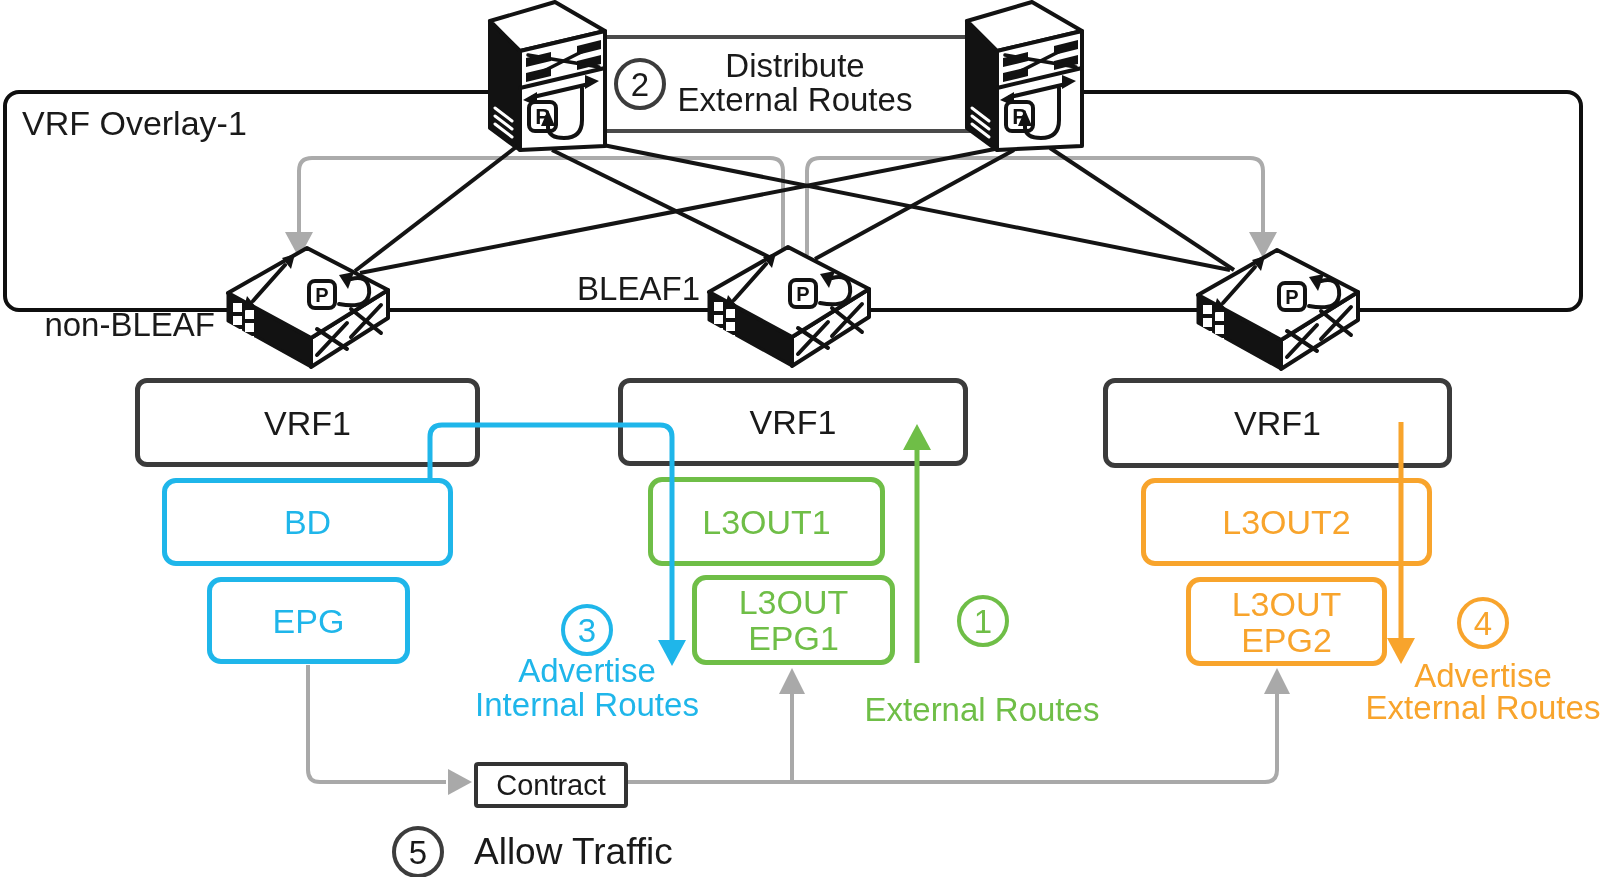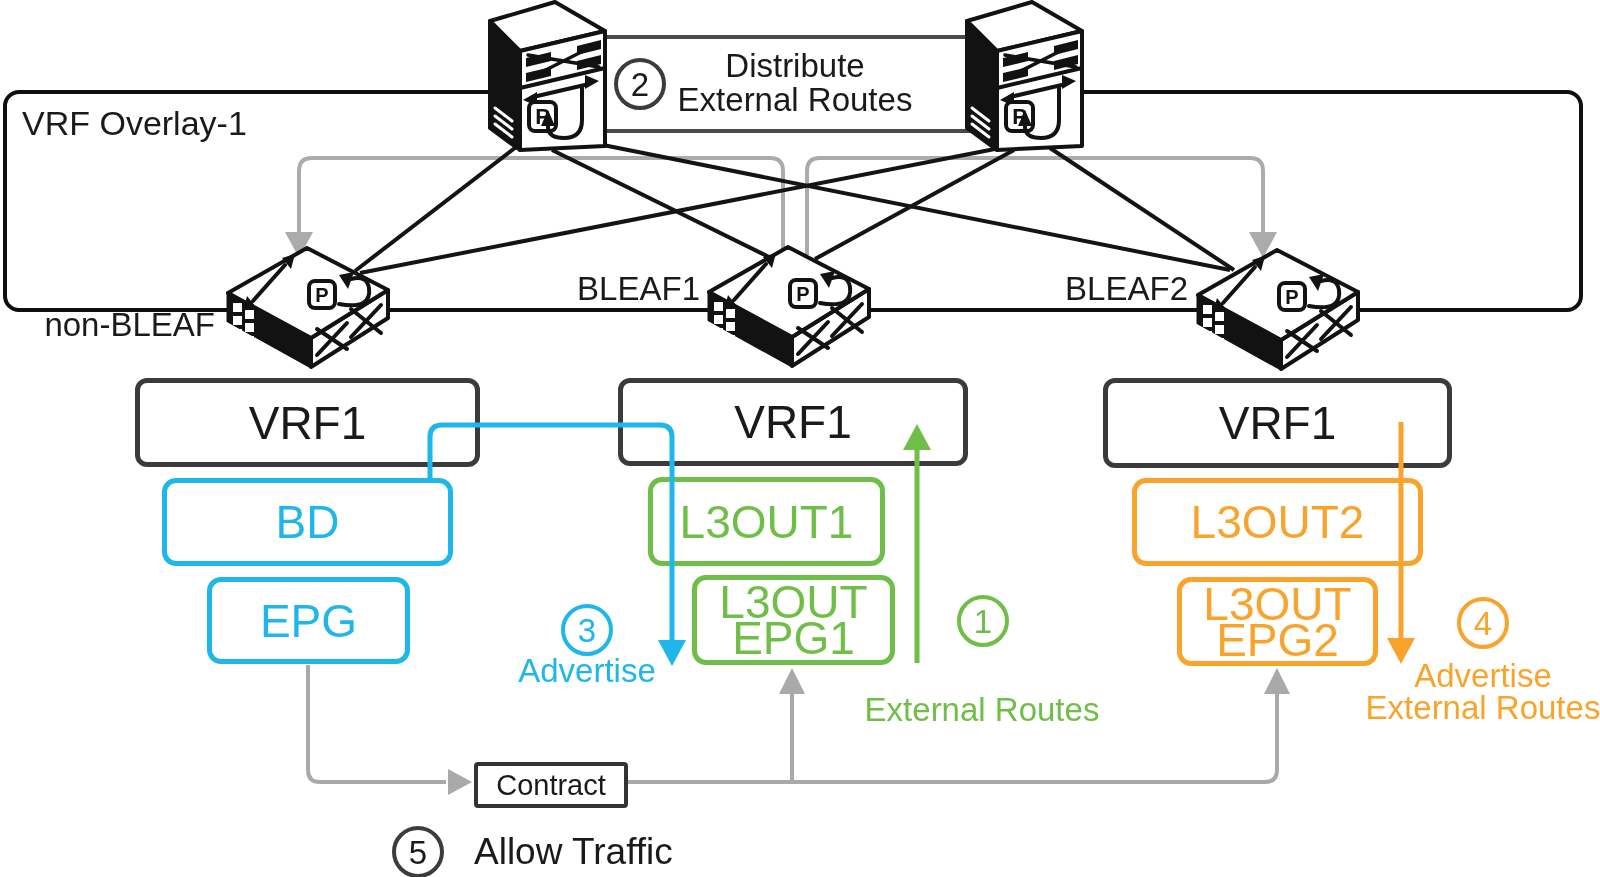--- a/index.html
+++ b/index.html
@@ -8,25 +8,25 @@
   }
   html,body{margin:0;padding:0;background:#fff;}
   .stage{position:relative;width:1600px;height:877px;background:#fff;overflow:hidden;
          font-family:"Liberation Sans", sans-serif;color:var(--text);}
   .stage *{box-sizing:border-box;}
   .abs{position:absolute;}
   .lbl{position:absolute;font-size:33px;line-height:34px;color:var(--text);white-space:nowrap;}
   .ctr{text-align:center;}
   .rgt{text-align:right;}
   .box{position:absolute;background:#fff;border-radius:14px;display:flex;flex-direction:column;
-       align-items:center;justify-content:center;font-size:46px;line-height:36px;}
+       align-items:center;justify-content:center;font-size:34px;line-height:36px;}
   .vrfbox{border:5px solid #3B3B3B;color:var(--text);border-radius:12px;}
   .c-cyan{border:5px solid var(--cyan);color:var(--cyan);}
   .c-green{border:5px solid var(--green);color:var(--green);}
-  .c-orange{border:5px solid var(--orange);color:var(--orange);}
+  .c-orange{border:5px solid var(--orange);color:var(--orange);margin-left:9px;}
   .t-cyan{color:var(--cyan);}
   .t-green{color:var(--green);}
   .t-orange{color:var(--orange);}
   .circle{position:absolute;width:52px;height:52px;border-radius:50%;border:4px solid var(--dark);
           background:#fff;display:flex;align-items:center;justify-content:center;
           font-size:33px;line-height:33px;color:var(--text);}
   .circle.cy{border-color:var(--cyan);color:var(--cyan);}
   .circle.gr{border-color:var(--green);color:var(--green);}
   .circle.or{border-color:var(--orange);color:var(--orange);}
   .overlay-box{left:3px;top:90px;width:1580px;height:222px;border:4px solid #0F0F0F;
@@ -47,21 +47,20 @@
   <div class="abs box overlay-box htm"></div>
   <div class="lbl htm" style="left:22px;top:106px;font-size:34px;">VRF Overlay-1</div>
 
   <div class="abs distribute-box htm"></div>
   <div class="circle htm" style="left:614px;top:58px;border-width:4px;">2</div>
   <div class="lbl ctr htm" style="left:640px;top:49px;width:310px;">Distribute</div>
   <div class="lbl ctr htm" style="left:640px;top:83px;width:310px;">External Routes</div>
 
   <div class="lbl rgt htm" style="left:25px;top:272px;width:190px;margin-top:36px;">non-BLEAF</div>
   <div class="lbl rgt htm" style="left:508px;top:272px;width:192px;">BLEAF1</div>
-  <div class="lbl rgt htm" style="left:996px;top:272px;width:192px;">BLEAF2</div>
 
   <div class="box vrfbox htm" style="left:135px;top:378px;width:345px;height:89px;">VRF1</div>
   <div class="box vrfbox htm" style="left:618px;top:378px;width:350px;height:88px;">VRF1</div>
   <div class="box vrfbox htm" style="left:1103px;top:378px;width:349px;height:90px;">VRF1</div>
 
   <div class="box c-cyan htm" style="left:207px;top:577px;width:203px;height:87px;">EPG</div>
   <div class="box c-cyan htm" style="left:162px;top:478px;width:291px;height:88px;">BD</div>
 
   <div class="box c-green htm" style="left:648px;top:477px;width:237px;height:89px;">L3OUT1</div>
   <div class="box c-green htm" style="left:692px;top:575px;width:203px;height:90px;">
@@ -70,20 +69,21 @@
   </div>
 
   <div class="box c-orange htm" style="left:1132px;top:478px;width:291px;height:88px;">L3OUT2</div>
   <div class="box c-orange htm" style="left:1177px;top:577px;width:201px;height:89px;">
     <div>L3OUT</div>
     <div>EPG2</div>
   </div>
 
   <div class="circle cy htm" style="left:561px;top:604px;">3</div>
   <div class="lbl ctr t-cyan htm" style="left:437px;top:654px;width:300px;">Advertise</div>
+  <div class="lbl ctr t-cyan htm" style="left:437px;top:688px;width:300px;">Internal Routes</div>
 
   <div class="circle gr htm" style="left:957px;top:595px;">1</div>
   <div class="lbl ctr t-green htm" style="left:832px;top:693px;width:300px;">External Routes</div>
 
   <div class="circle or htm" style="left:1457px;top:597px;">4</div>
   <div class="lbl ctr t-orange htm" style="left:1333px;top:659px;width:300px;">Advertise</div>
   <div class="lbl ctr t-orange htm" style="left:1333px;top:691px;width:300px;">External Routes</div>
 
   <div class="abs contract-box htm">Contract</div>
   <div class="circle htm" style="left:392px;top:826px;">5</div>

